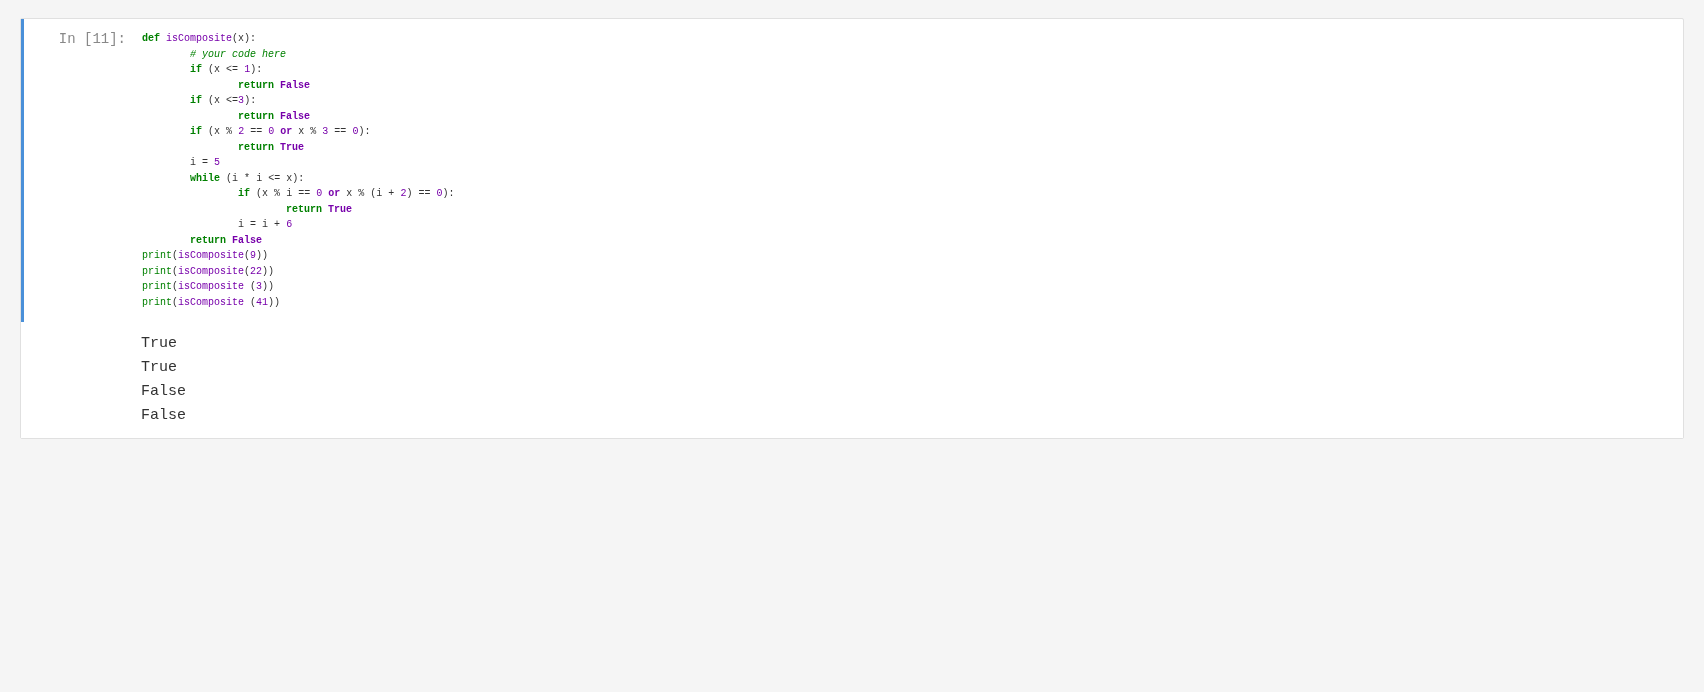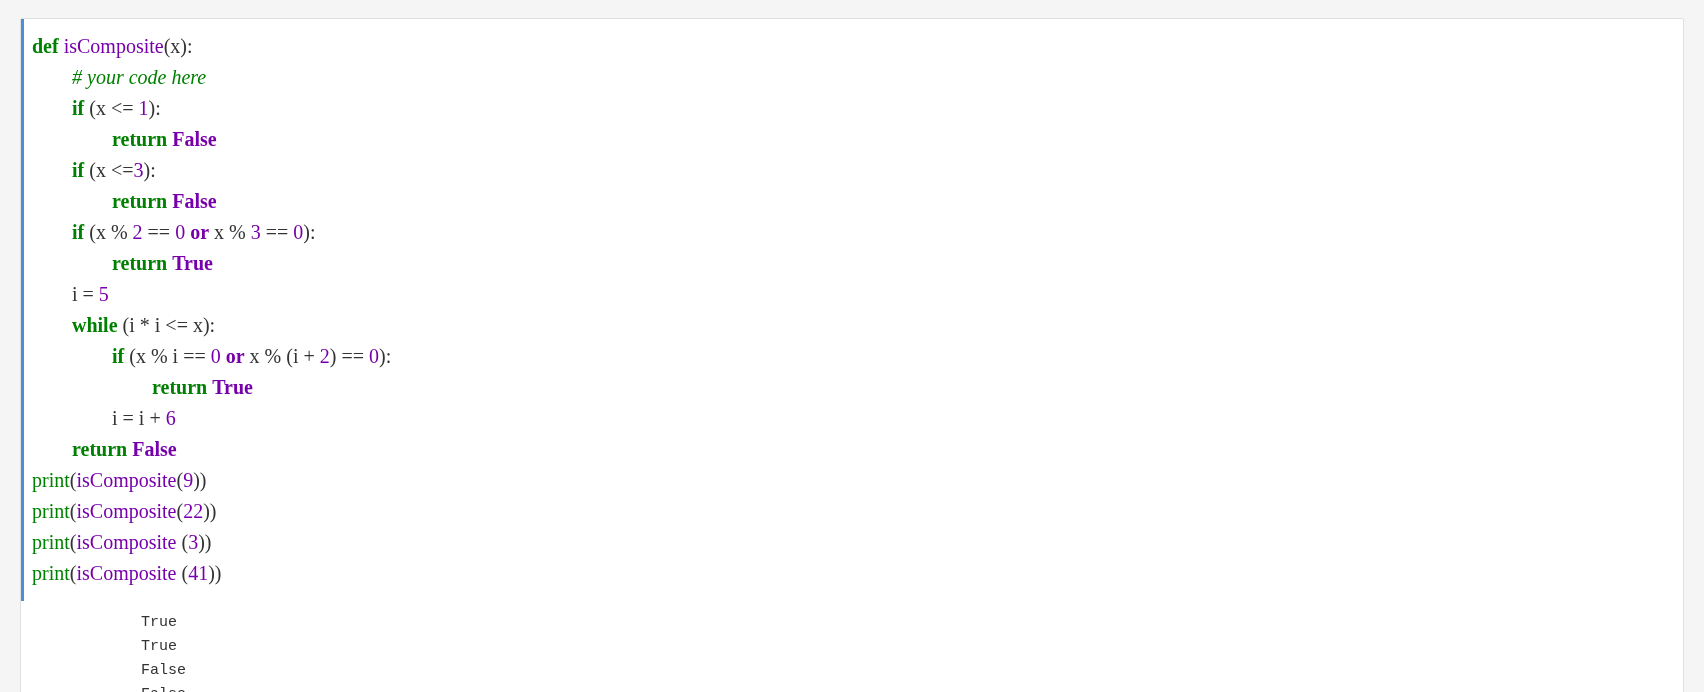--- a/index.html
+++ b/index.html
@@ -77,32 +77,33 @@
     .kw-true { color: #7700aa; font-weight: bold; }
     .kw-false { color: #7700aa; font-weight: bold; }
     .fn-name { color: #7700aa; }
     .comment { color: #008000; font-style: italic; }
     .var { color: #333333; }
     .num { color: #7700aa; }
     .paren { color: #333333; }
     .op { color: #333333; }
 
     pre {
-      font-family: Liberation Serif, serif;
-      font-size: 20px;
+      font-family: Liberation Mono, monospace;
+      font-size: 10px;
       white-space: pre;
       line-height: 1.55;
     }
   </style>
 </head>
 <body>
 
 <div class="notebook-container">
   <div class="cell">
     <div class="cell-input">
+      <div class="cell-label">In [11]:</div>
       <div class="cell-code">
         <pre><span class="kw-def">def</span> <span class="fn-name">isComposite</span><span class="paren">(</span><span class="var">x</span><span class="paren">)</span><span class="op">:</span>
         <span class="comment"># your code here</span>
         <span class="kw-if">if</span> <span class="paren">(</span><span class="var">x</span> <span class="op">&lt;=</span> <span class="num">1</span><span class="paren">)</span><span class="op">:</span>
                 <span class="kw-return">return</span> <span class="kw-false">False</span>
         <span class="kw-if">if</span> <span class="paren">(</span><span class="var">x</span> <span class="op">&lt;=</span><span class="num">3</span><span class="paren">)</span><span class="op">:</span>
                 <span class="kw-return">return</span> <span class="kw-false">False</span>
         <span class="kw-if">if</span> <span class="paren">(</span><span class="var">x</span> <span class="op">%</span> <span class="num">2</span> <span class="op">==</span> <span class="num">0</span> <span class="kw-or">or</span> <span class="var">x</span> <span class="op">%</span> <span class="num">3</span> <span class="op">==</span> <span class="num">0</span><span class="paren">)</span><span class="op">:</span>
                 <span class="kw-return">return</span> <span class="kw-true">True</span>
         <span class="var">i</span> <span class="op">=</span> <span class="num">5</span>

